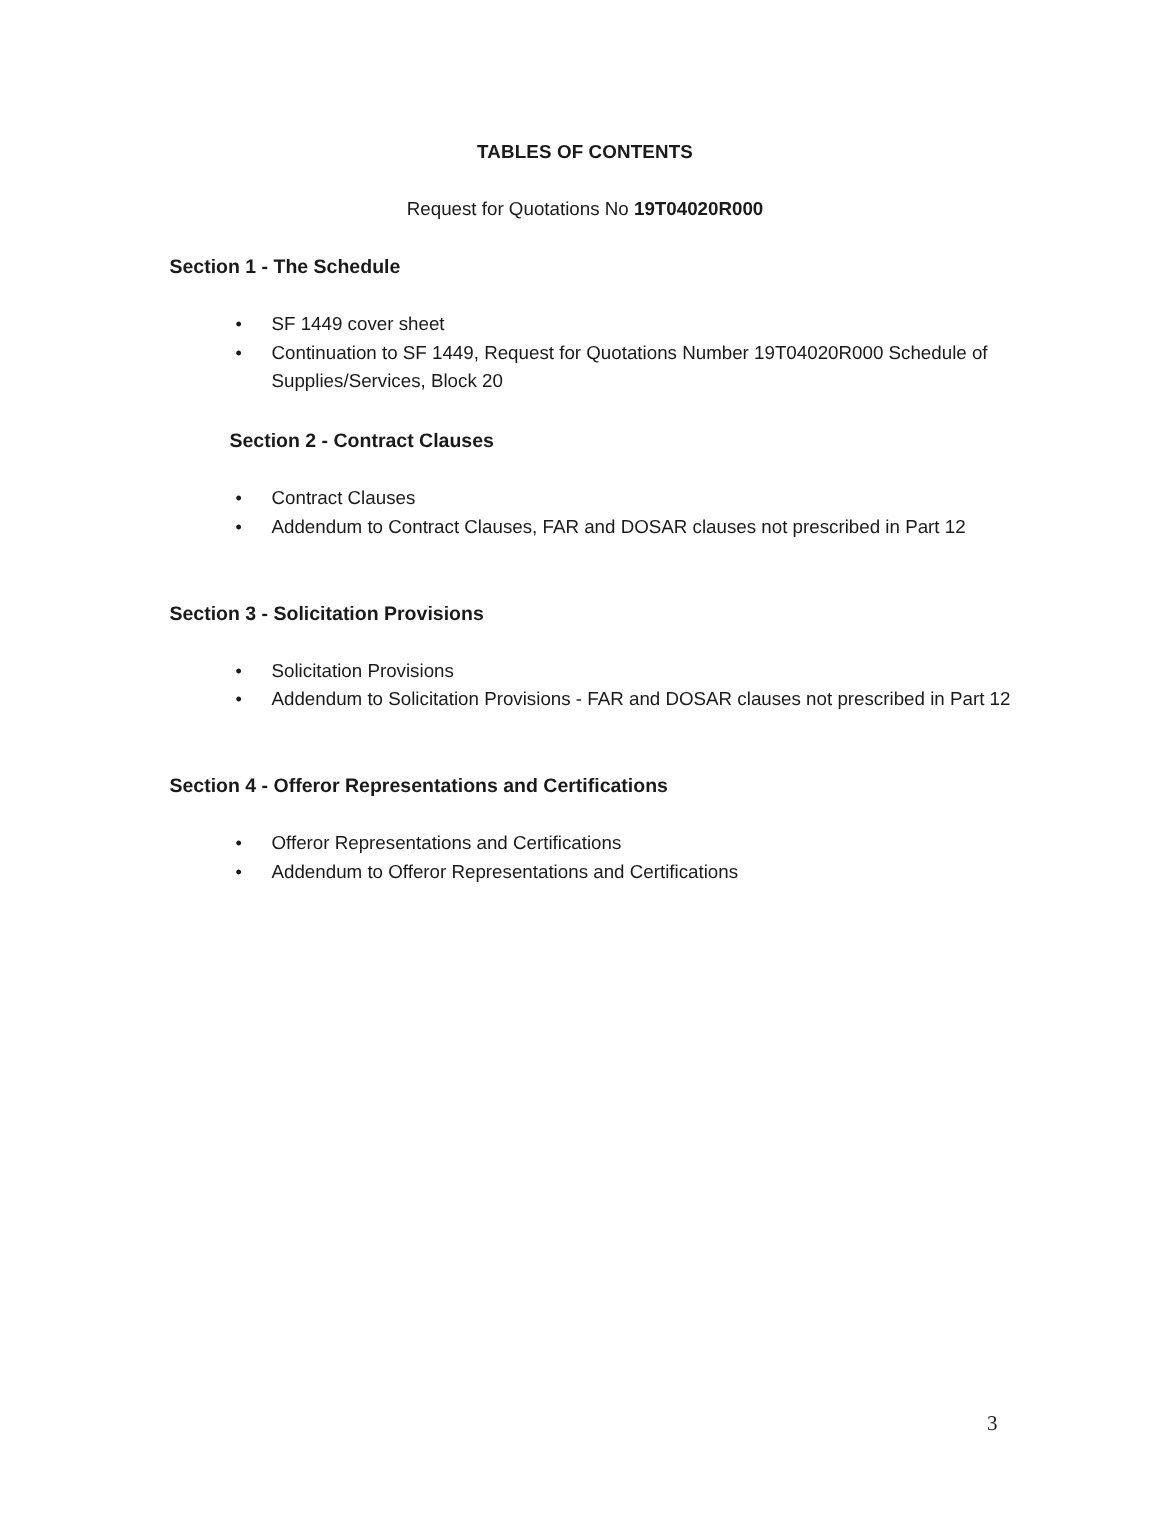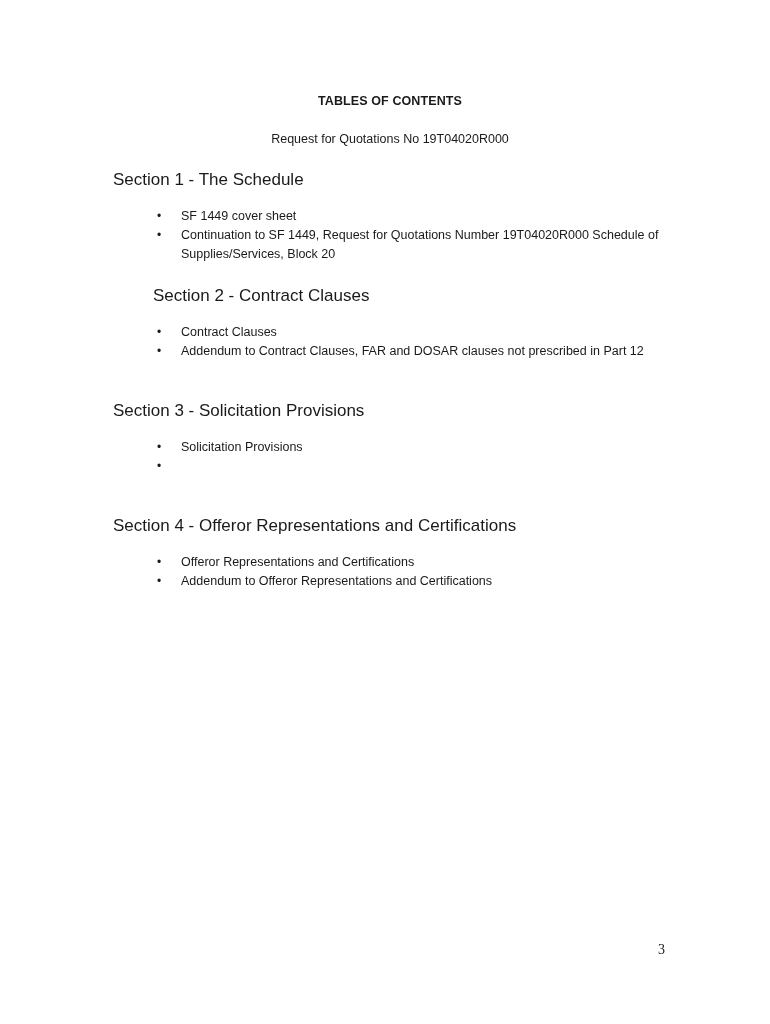--- a/index.html
+++ b/index.html
@@ -30,26 +30,27 @@
       font-weight: bold;
       letter-spacing: 0.1px;
     }
     .subtitle {
       position: absolute;
       left: 0; width: 780px;
       top: 132px;
       text-align: center;
       font-size: 12.5px;
     }
-    .subtitle b { font-weight: normal; }
+    .subtitle b { font-weight: bold; }
     .section-heading {
       position: absolute;
       left: 113px;
-      font-size: 17px;
+      font-size: 13px;
       white-space: nowrap;
+      font-weight: bold;
     }
     .bullet-list {
       position: absolute;
       left: 155px;
       margin: 0;
       padding: 0;
       list-style: none;
       font-size: 12.5px;
       width: 520px;
     }
@@ -89,21 +90,21 @@
 
   <div class="section-heading" style="top:286px;margin-left:40px;">Section 2 - Contract Clauses</div>
   <ul class="bullet-list" style="top:323px;">
     <li><span class="bullet">•</span><span>Contract Clauses</span></li>
     <li><span class="bullet">•</span><span>Addendum to Contract Clauses, FAR and DOSAR clauses not prescribed in Part 12</span></li>
   </ul>
 
   <div class="section-heading" style="top:401px;text-align:right;">Section 3 - Solicitation Provisions</div>
   <ul class="bullet-list" style="top:438px;">
     <li><span class="bullet">•</span><span>Solicitation Provisions</span></li>
-    <li><span class="bullet">•</span></li>
+    <li><span class="bullet">•</span><span>Addendum to Solicitation Provisions - FAR and DOSAR clauses not prescribed in Part 12</span></li>
   </ul>
 
   <div class="section-heading" style="top:516px;">Section 4 - Offeror Representations and Certifications</div>
   <ul class="bullet-list" style="top:553px;">
     <li><span class="bullet">•</span><span>Offeror Representations and Certifications</span></li>
     <li><span class="bullet">•</span><span>Addendum to Offeror Representations and Certifications</span></li>
   </ul>
 
   <div class="page-number">3</div>
 

